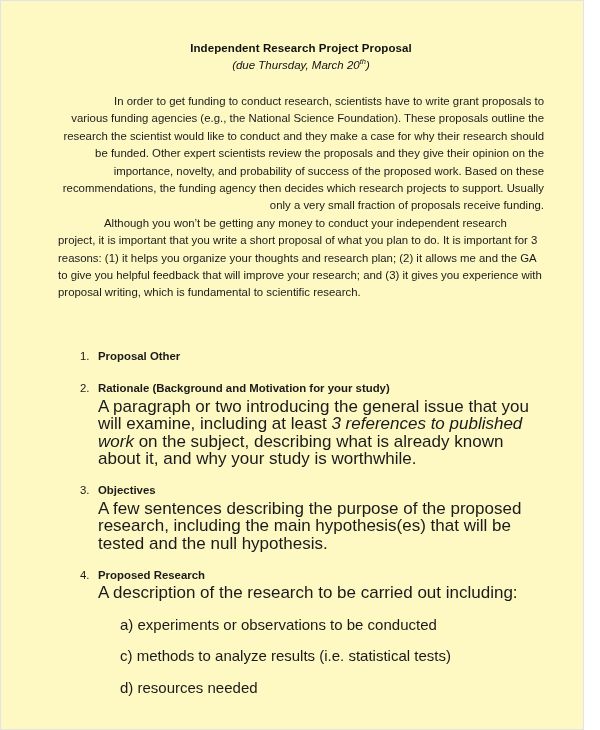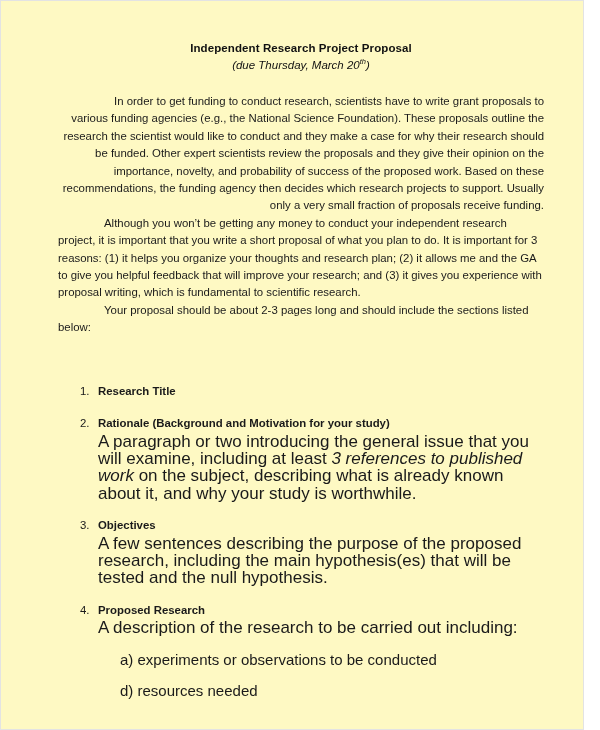--- a/index.html
+++ b/index.html
@@ -107,47 +107,47 @@
 <body>
 
 <div class="page">
   <div class="doc-body">
 
     <div class="doc-title">Independent Research Project Proposal</div>
     <div class="doc-subtitle"><span>(due Thursday, March 20</span><sup>th</sup><span>)</span></div>
 
     <p class="para first">In order to get funding to conduct research, scientists have to write grant proposals to various funding agencies (e.g., the National Science Foundation).  These proposals outline the research the scientist would like to conduct and they make a case for why their research should be funded.  Other expert scientists review the proposals and they give their opinion on the importance, novelty, and probability of success of the proposed work.  Based on these recommendations, the funding agency then decides which research projects to support.  Usually only a very small fraction of proposals receive funding.</p>
     <p class="para">Although you won’t be getting any money to conduct your independent research project, it is important that you write a short proposal of what you plan to do.  It is important for 3 reasons: (1) it helps you organize your thoughts and research plan; (2) it allows me and the GA to give you helpful feedback that will improve your research; and (3) it gives you experience with proposal writing, which is fundamental to scientific research.</p>
-    <p class="para">Your proposal should be about 2-3 pages long and should include the sections listed below:</p>
 
     <ol class="list list-block">
 
       <li class="list-item">
         <span class="num">1.</span>
-        <div class="item-heading">Research Title</div>
+        <div class="item-heading">Proposal Other</div>
       </li>
 
       <li class="list-item">
         <span class="num">2.</span>
         <div class="item-heading">Rationale (Background and Motivation for your study)</div>
         <div class="item-desc"><span>A paragraph or two introducing the general issue that you will examine, including at least </span><em>3 references to published work</em><span> on the subject, describing what is already known about it, and why your study is worthwhile.</span></div>
       </li>
 
       <li class="list-item">
         <span class="num">3.</span>
         <div class="item-heading">Objectives</div>
         <div class="item-desc">A few sentences describing the purpose of the proposed research, including the main hypothesis(es) that will be tested and the null hypothesis.</div>
       </li>
 
       <li class="list-item">
         <span class="num">4.</span>
         <div class="item-heading">Proposed Research</div>
         <div class="item-desc">A description of the research to be carried out including:</div>
         <ul class="sub-list">
           <li class="sub-item">a) experiments or observations to be conducted</li>
+          <li class="sub-item">c) methods to analyze results (i.e. statistical tests)</li>
           <li class="sub-item">d) resources needed</li>
 
         </ul>
       </li>
 
     </ol>
   </div>
 </div>
 
 </body></html>

